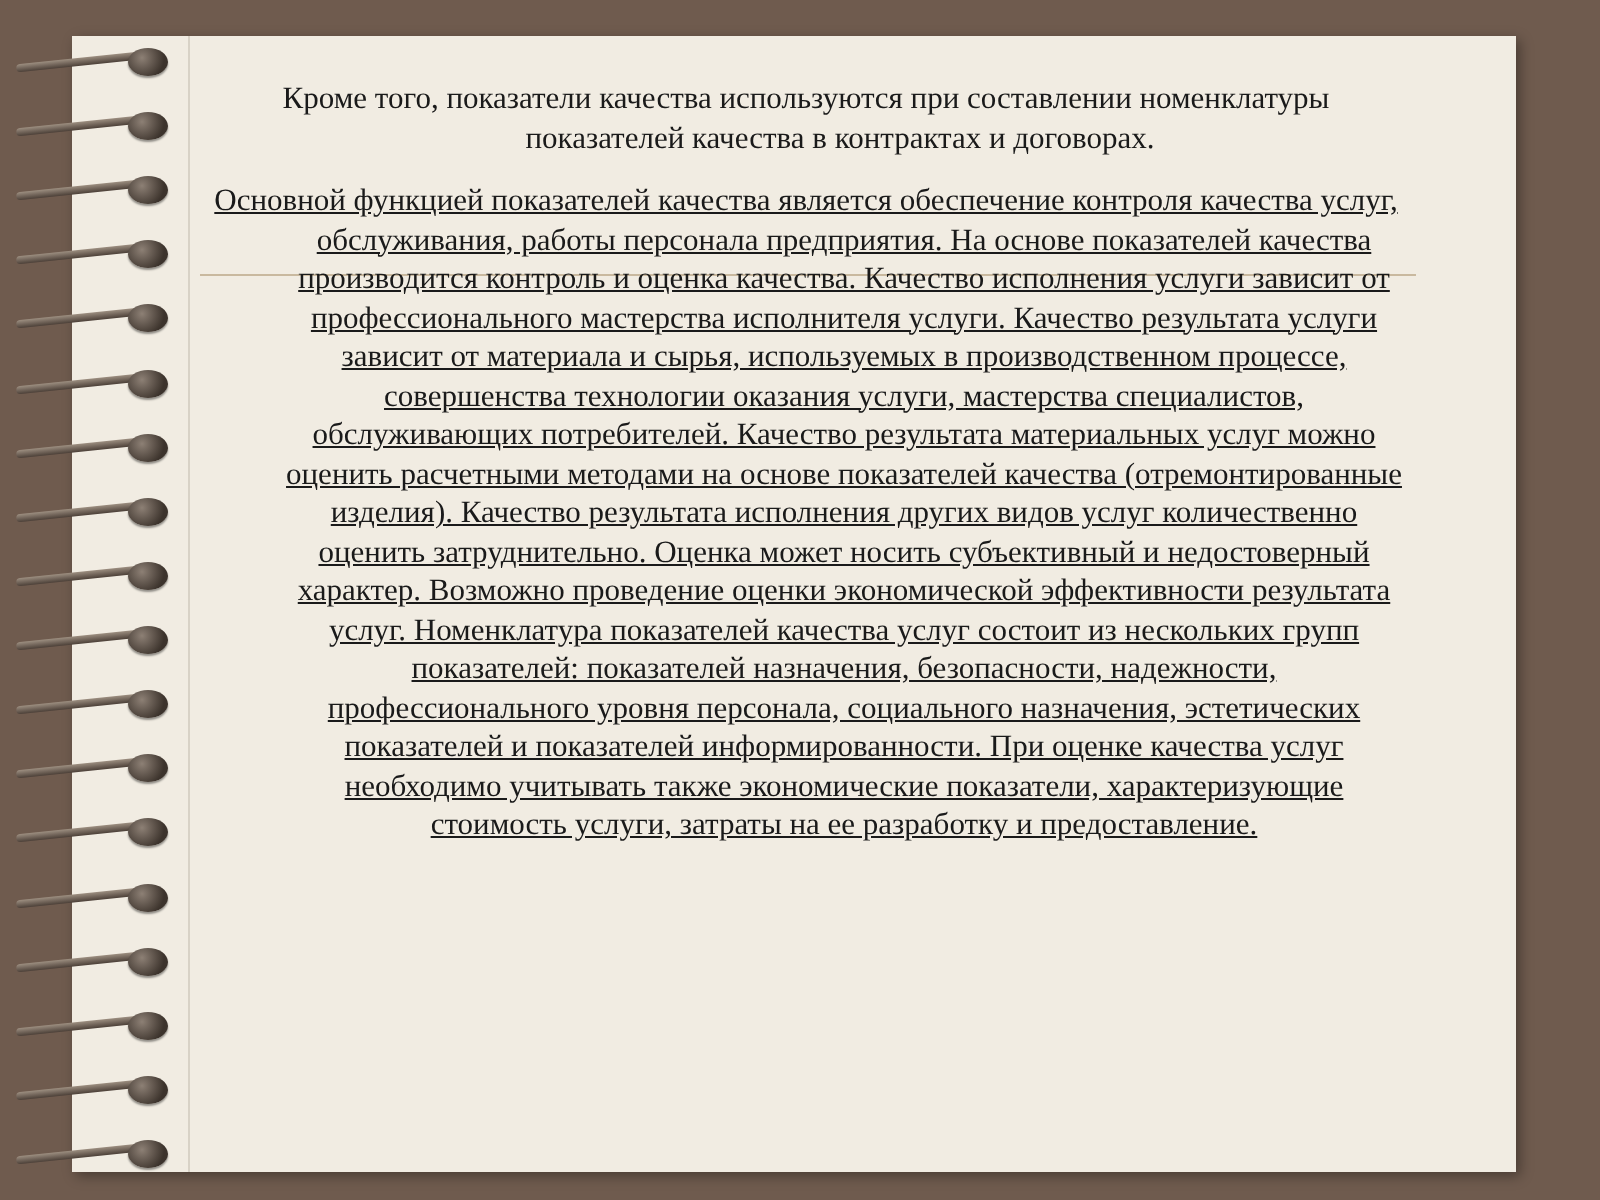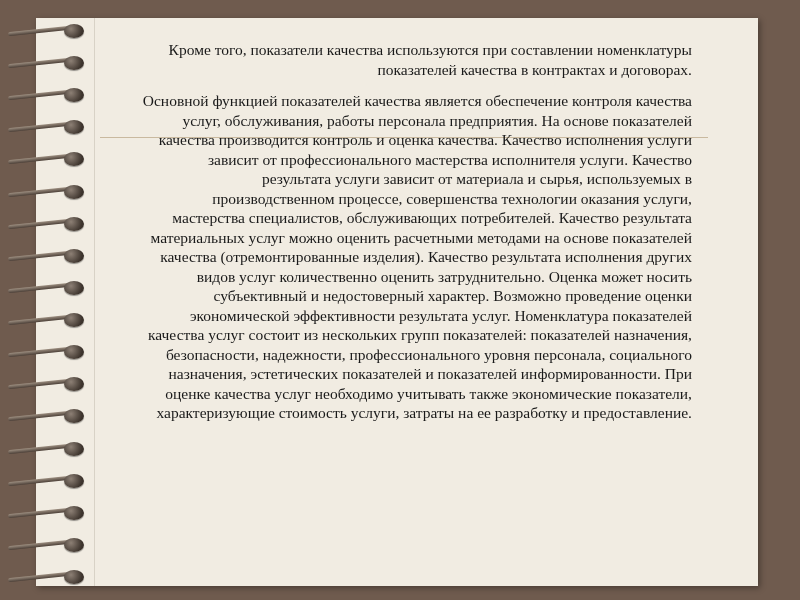--- a/index.html
+++ b/index.html
@@ -73,33 +73,34 @@
   }
 
   .content {
     position: absolute;
     left: 104px;
     top: 40px;
     width: 600px;
   }
 
   p {
-    margin: 0 12px 12px 0;
+    margin: 0 2px 12px 0;
     font-size: 15.5px;
     line-height: 1.26;
     color: #1a1a1a;
-    text-align: right;
+    text-align: center;
   }
   p.indented {
     padding-left: 34px;
     text-indent: -34px;
   }
   p.hang {
     padding-left: 38px;
     text-indent: -38px;
+    text-decoration: underline;
   }
 
   .rule {
     position: absolute;
     left: 100px;
     top: 137px;
     width: 608px;
     height: 1px;
     background: #c9b99f;
   }

